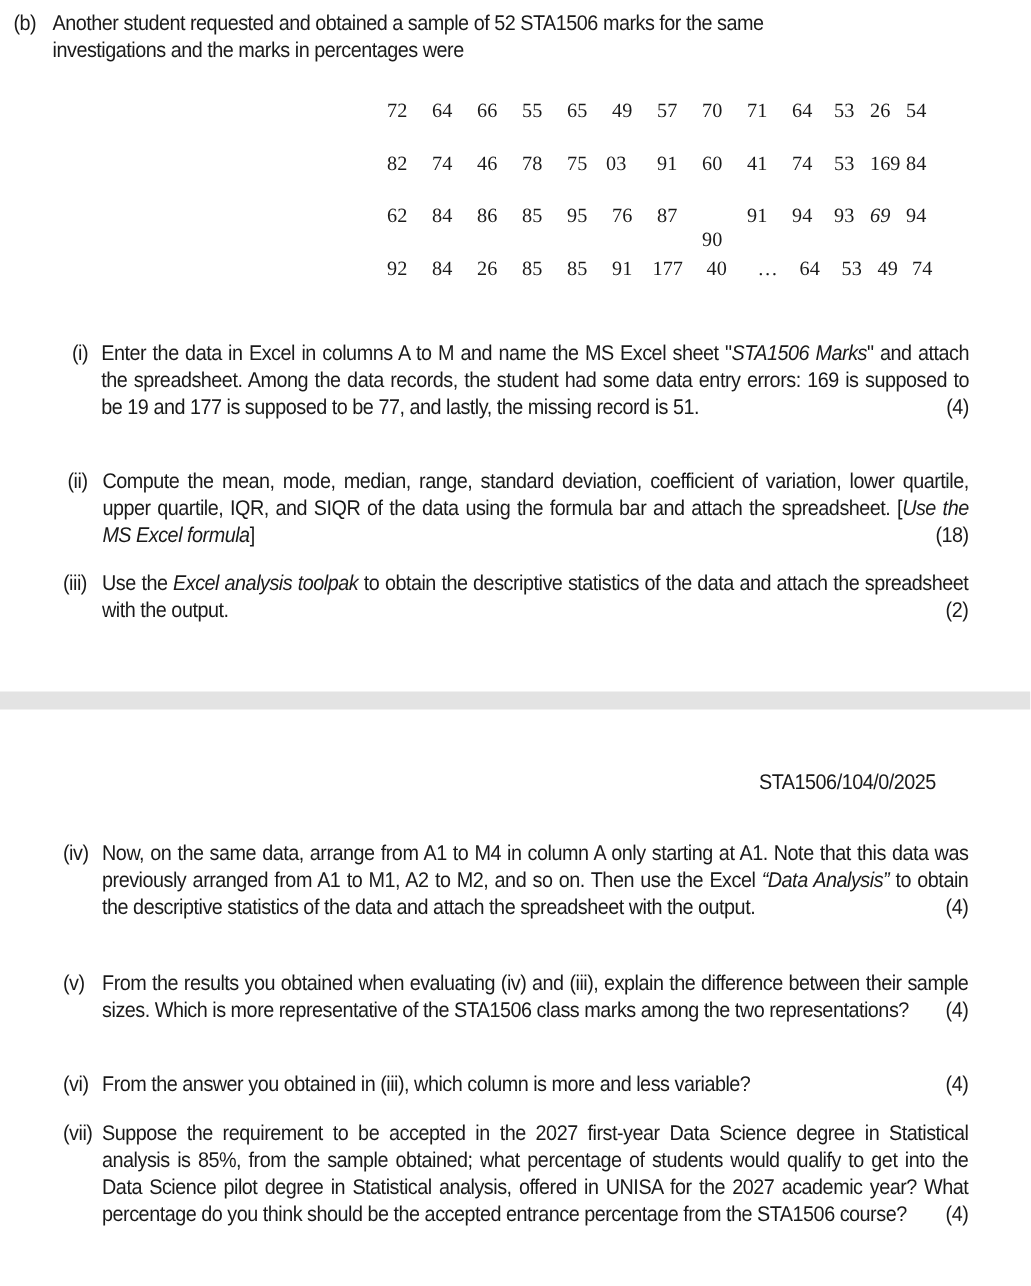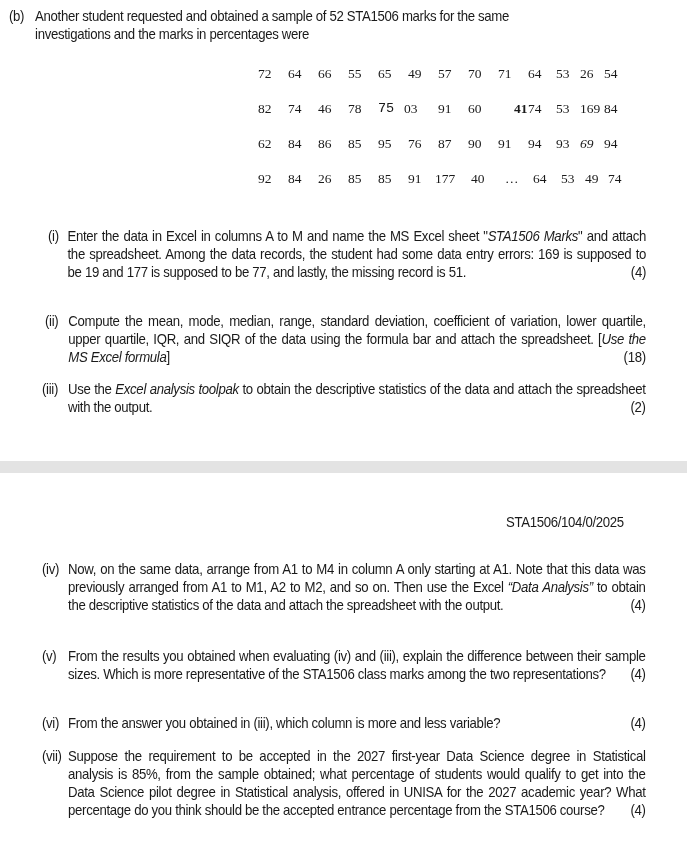--- a/index.html
+++ b/index.html
@@ -45,39 +45,39 @@
       <span style="left: 270px;">64</span>
       <span style="left: 298px;">53</span>
       <span style="left: 322px;">26</span>
       <span style="left: 346px;">54</span>
     </div>
     <div class="data-row">
       <span style="left: 0px;">82</span>
       <span style="left: 30px;">74</span>
       <span style="left: 60px;">46</span>
       <span style="left: 90px;">78</span>
-      <span style="left: 120px; font-family: Liberation Mono, monospace;">75</span>
+      <span style="left: 120px;">75</span>
       <span style="left: 146px;">03</span>
       <span style="left: 180px;">91</span>
       <span style="left: 210px;">60</span>
-      <span style="left: 256px; font-weight: bold;">41</span>
+      <span style="left: 240px;">41</span>
       <span style="left: 270px;">74</span>
       <span style="left: 298px;">53</span>
       <span style="left: 322px;">169</span>
       <span style="left: 346px;">84</span>
     </div>
     <div class="data-row">
       <span style="left: 0px;">62</span>
       <span style="left: 30px;">84</span>
       <span style="left: 60px;">86</span>
       <span style="left: 90px;">85</span>
       <span style="left: 120px;">95</span>
       <span style="left: 150px;">76</span>
       <span style="left: 180px;">87</span>
-      <span style="left: 210px;">90</span>
+      <span style="left: 210px; margin-top: 16px;">90</span>
       <span style="left: 240px;">91</span>
       <span style="left: 270px;">94</span>
       <span style="left: 298px;">93</span>
       <span style="left: 322px; font-style: italic;">69</span>
       <span style="left: 346px;">94</span>
     </div>
     <div class="data-row">
       <span style="left: 0px;">92</span>
       <span style="left: 30px;">84</span>
       <span style="left: 60px;">26</span>

